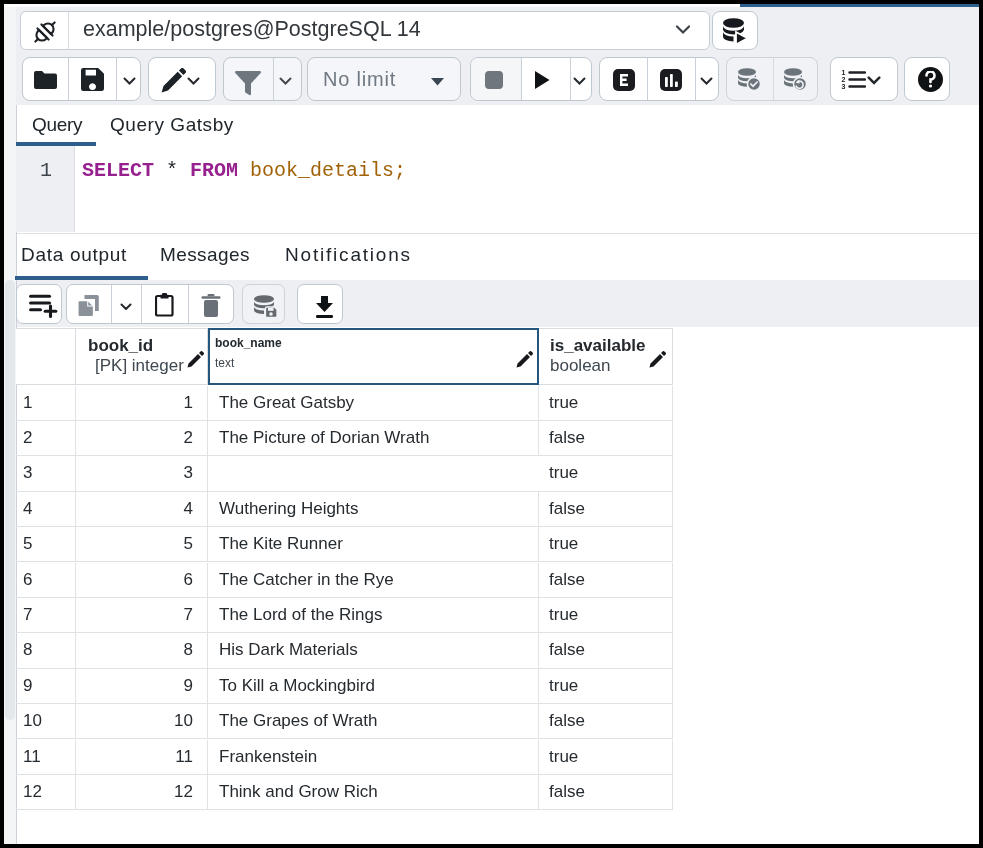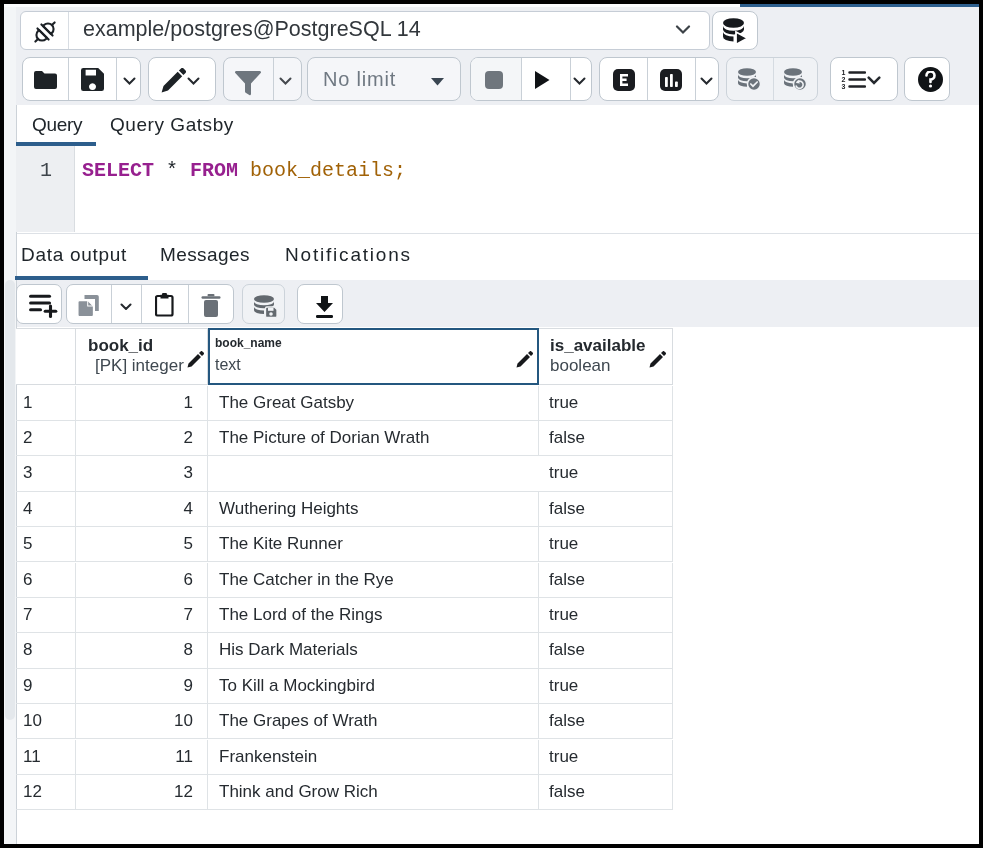--- a/index.html
+++ b/index.html
@@ -264,21 +264,21 @@
 
 <div class="abs" style="left:13px;top:323px;width:962px;height:517px;background:#fff;"></div>
 
 <div class="abs" style="left:12px;top:324px;width:60px;height:57px;background:#fff;border:1px solid #d8dce0;box-sizing:border-box;border-left:none;"></div>
 <div class="abs" style="left:72px;top:324px;width:132px;height:57px;background:#fff;border:1px solid #d8dce0;box-sizing:border-box;border-left:none;"></div>
 <div class="abs" style="left:204px;top:324px;width:331px;height:57px;background:#fff;border:2.5px solid #24577f;box-sizing:border-box;"></div>
 <div class="abs" style="left:535px;top:324px;width:134px;height:57px;background:#fff;border:1px solid #d8dce0;box-sizing:border-box;border-left:none;"></div>
 <div class="abs" style="left:84px;top:331.5px;font-size:17px;font-weight:bold;color:#24292e;">book_id</div>
 <div class="abs" style="left:83px;top:352px;font-size:17px;color:#3f4850;margin-left:8px;">[PK] integer</div>
 <div class="abs" style="left:211px;top:331.5px;font-size:12px;font-weight:bold;color:#24292e;">book_name</div>
-<div class="abs" style="left:211px;top:352px;font-size:16px;color:#3f4850;">text</div>
+<div class="abs" style="left:211px;top:352px;font-size:12px;color:#3f4850;">text</div>
 <div class="abs" style="left:546px;top:331.5px;font-size:17px;font-weight:bold;color:#24292e;">is_available</div>
 <div class="abs" style="left:546px;top:352px;font-size:17px;color:#3f4850;">boolean</div>
 
 <svg class="abs" style="left:183px;top:347px;" width="17" height="17" viewBox="0 0 17 17">
         <path fill="#17191c" d="M1.5 12.5 L0.5 16.5 L4.5 15.5 L14 6 L11 3 Z M12 2 L13.6 0.4 a1.3 1.3 0 0 1 1.8 0 L16.6 1.6 a1.3 1.3 0 0 1 0 1.8 L15 5 Z"></path>
       </svg>
 <svg class="abs" style="left:512px;top:347px;" width="17" height="17" viewBox="0 0 17 17">
         <path fill="#17191c" d="M1.5 12.5 L0.5 16.5 L4.5 15.5 L14 6 L11 3 Z M12 2 L13.6 0.4 a1.3 1.3 0 0 1 1.8 0 L16.6 1.6 a1.3 1.3 0 0 1 0 1.8 L15 5 Z"></path>
       </svg>
 <svg class="abs" style="left:645px;top:347px;" width="17" height="17" viewBox="0 0 17 17">

